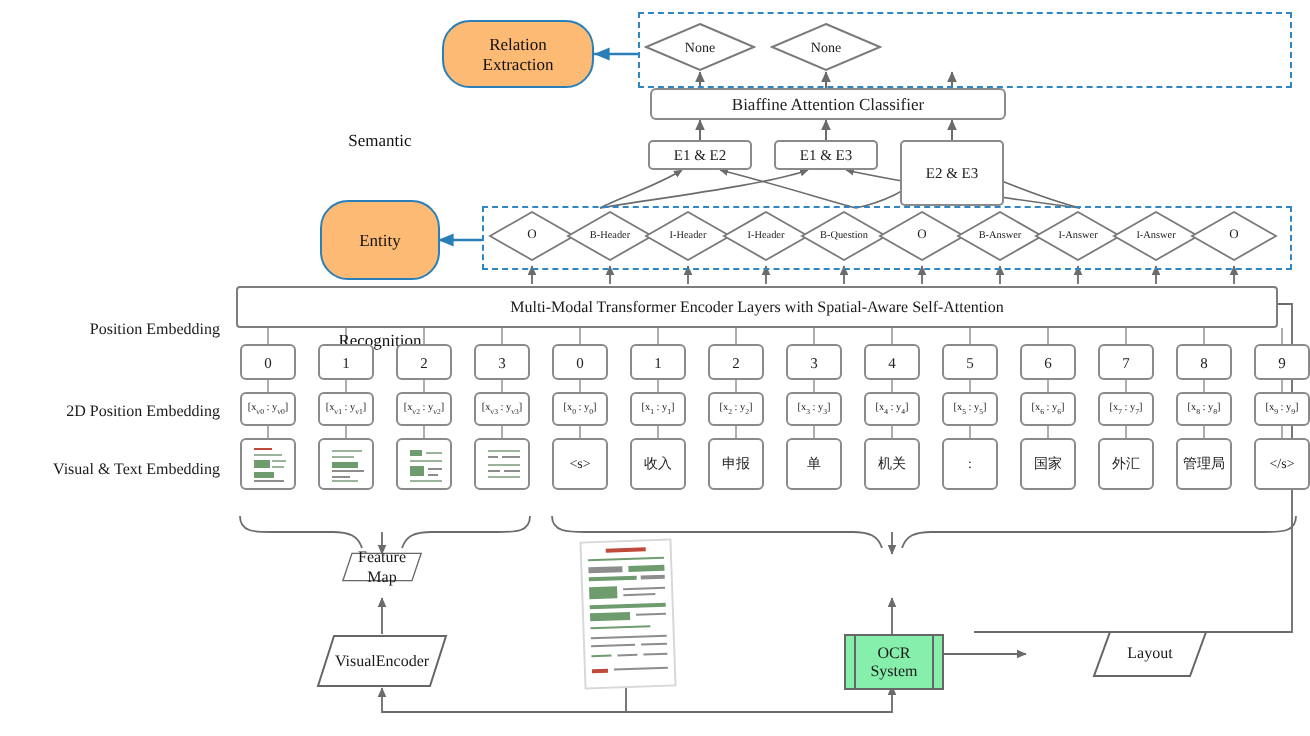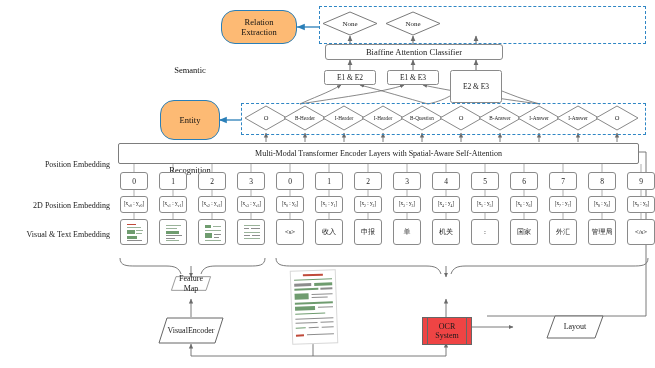--- a/index.html
+++ b/index.html
@@ -63,21 +63,21 @@
   
   .para{position:absolute;}
   .para .pshape{position:absolute;left:0;top:0;width:100%;height:100%;}
   .para .plabel{
     position:absolute;left:0;top:0;width:100%;height:100%;
     display:flex;align-items:center;justify-content:center;
     font-size:8px;line-height:9.5px;color:#1a1a1a;text-align:center;
   }
   
   .pproc{
-    position:absolute;border:1px solid #666;background:#ef4444;
+    position:absolute;border:1px solid #666;background:#86efac;
     display:flex;align-items:center;justify-content:center;
     font-size:8px;line-height:9.5px;text-align:center;color:#1a1a1a;
   }
   .pproc:before,.pproc:after{
     content:"";position:absolute;top:0;bottom:0;width:0;border-left:1px solid #666;
   }
   .pproc:before{left:4px;}
   .pproc:after{right:4px;}
 
   

